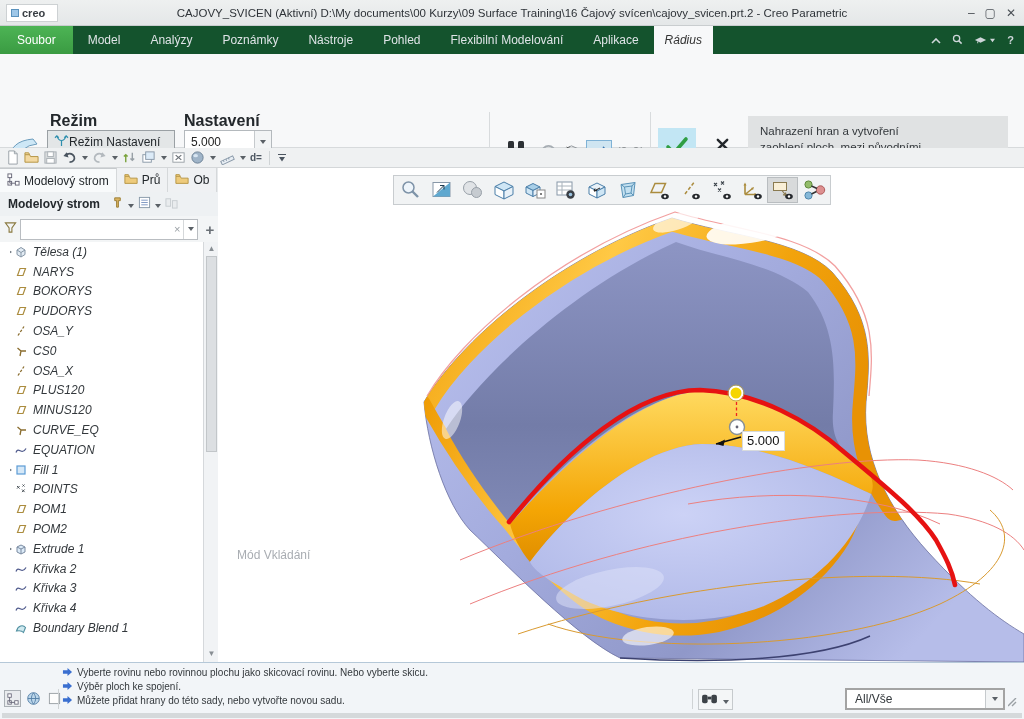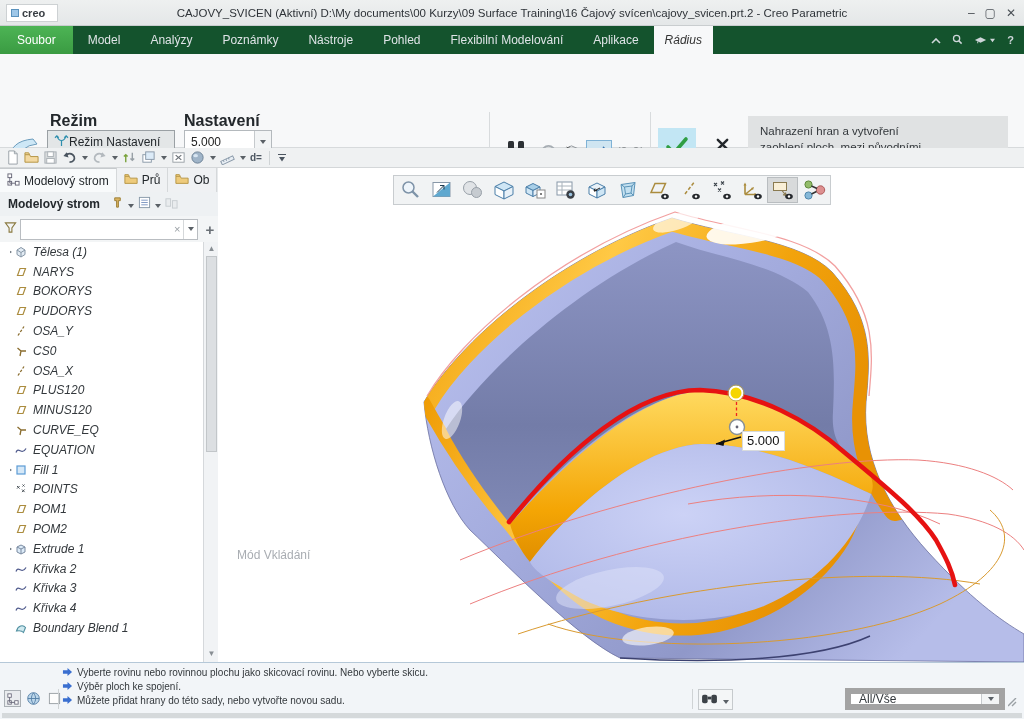--- a/index.html
+++ b/index.html
@@ -76,21 +76,21 @@
   .gfx-btn.pressed{background:#d8dadb;border:1px solid #b9bdc0;}
   .mode-label{font-size:12px;color:#a9adb2;}
   .radius-label{background:#fff;border:1px solid #d7dadd;font-size:13px;color:#111;
     padding:0 4px;line-height:18px;}
   
   .status{left:0;top:662px;width:1024px;height:57px;background:#f2f5f8;border-top:1px solid #b5c8d8;}
   .msg{display:flex;align-items:center;gap:4px;font-size:10px;color:#33383c;height:13px;}
   .stat-strip{left:2px;top:50px;width:1020px;height:5px;background:#d5d9db;}
   .sbtn{width:17px;height:17px;display:flex;align-items:center;justify-content:center;}
   .sbtn.framed{border:1px solid #aab0b5;background:#e9ecee;}
-  .filter-combo{background:#fff;border:6px solid #a3a3a3;display:flex;align-items:center;height:22px;}
+  .filter-combo{background:#fff;border:2px solid #a3a3a3;display:flex;align-items:center;height:22px;}
   .filter-combo .val{flex:1;font-size:12px;color:#33383c;padding:0 8px;}
   .filter-combo .dd{width:18px;align-self:stretch;border-left:1px solid #c6cacd;display:flex;align-items:center;justify-content:center;background:#f2f4f5;}
 </style>
 </head>
 <body>
 
 <div class="window">
 
   <div class="abs titlebar">
     <div class="abs title-text">CAJOVY_SVICEN (Aktivní) D:\My documents\00 Kurzy\09 Surface Training\16 Čajový svícen\cajovy_svicen.prt.2 - Creo Parametric</div>

